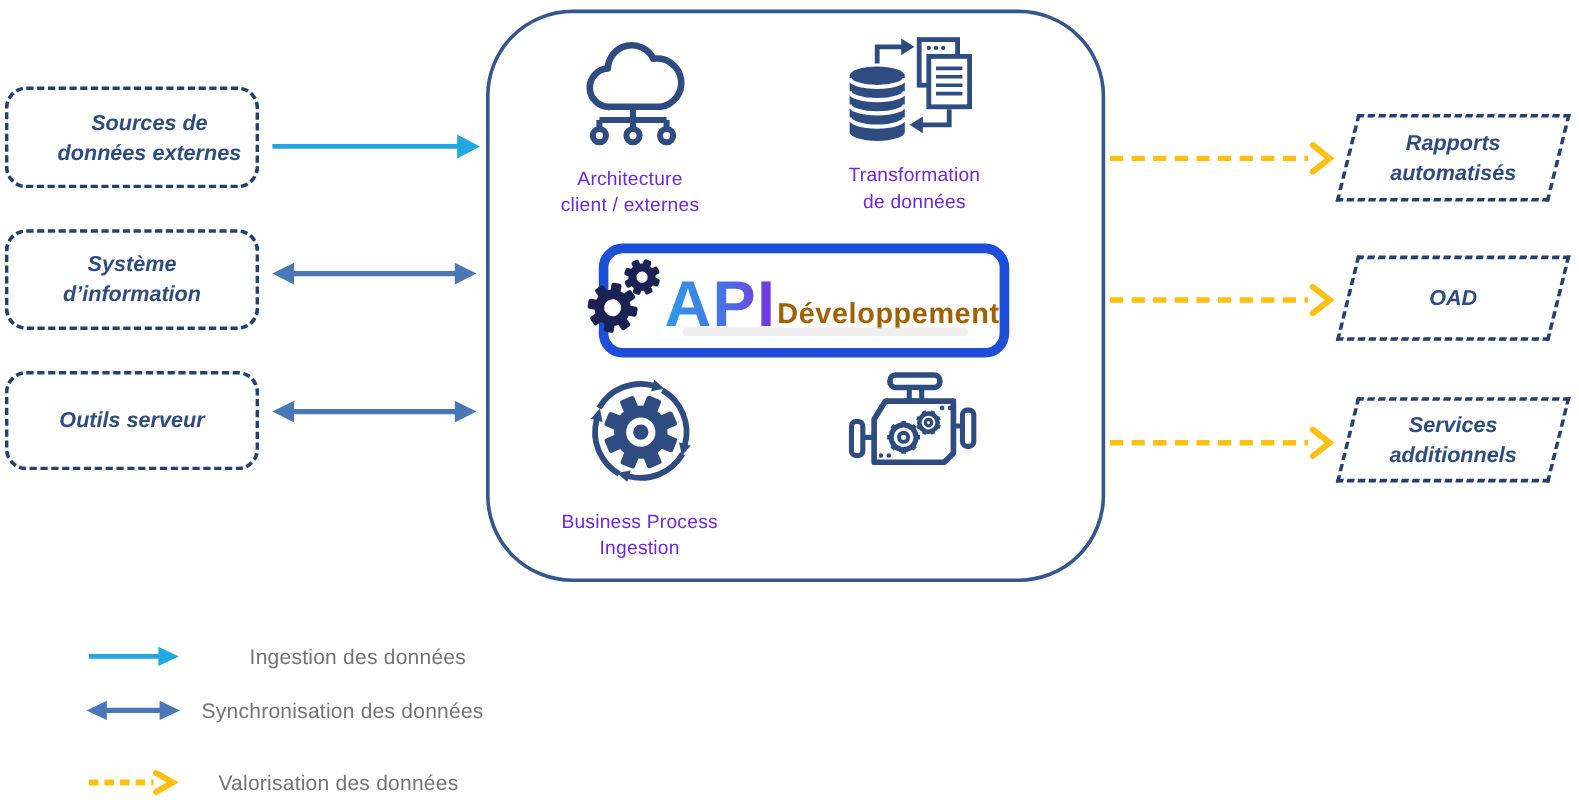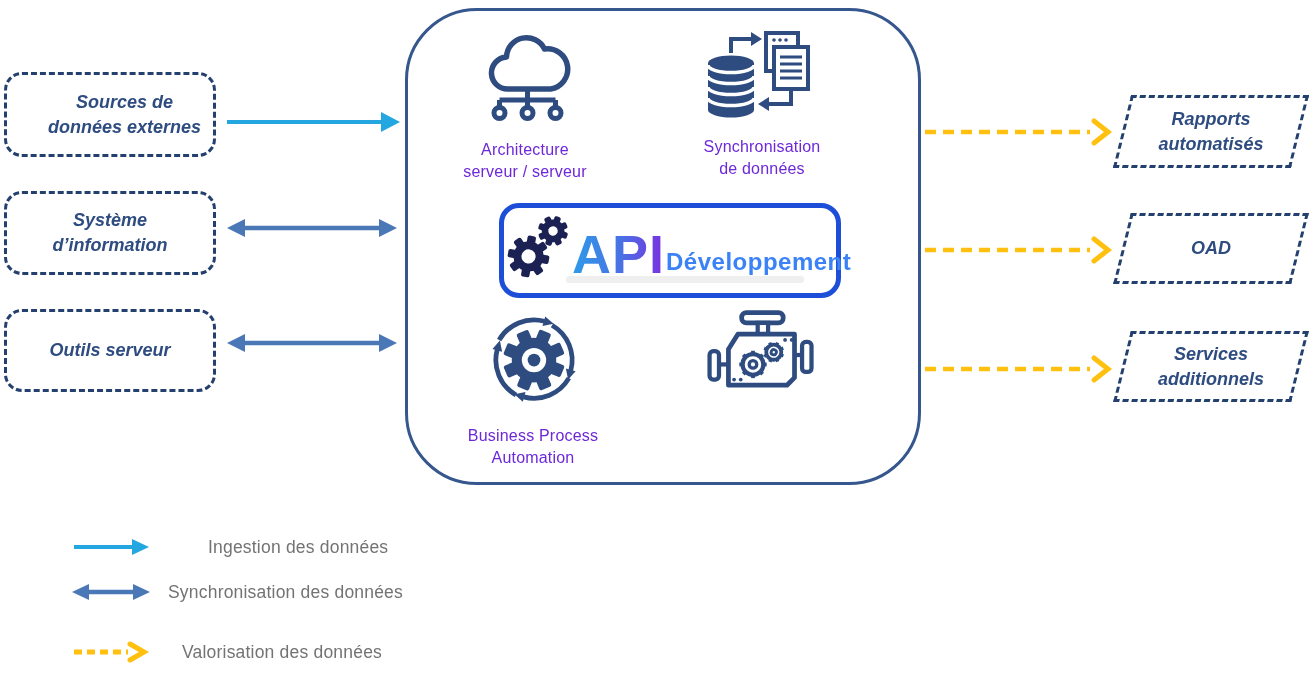--- a/index.html
+++ b/index.html
@@ -21,32 +21,32 @@
     border:3.5px solid #35578D;border-radius:72px;background:#fff;box-sizing:border-box;
   }
   .module-label{
     position:absolute;color:#6d28d9;font-size:16px;line-height:22px;
     text-align:center;font-weight:500;letter-spacing:.2px;
   }
   .icon{position:absolute;}
   
   .api-box{
     position:absolute;left:499px;top:203px;width:342px;height:95px;
-    border:5px solid #1d4ed8;border-radius:20px;background:#fff;box-sizing:border-box;
-    display:flex;align-items:center;justify-content:flex-start;
+    border:8px solid #1d4ed8;border-radius:20px;background:#fff;box-sizing:border-box;
+    display:flex;align-items:center;justify-content:flex-end;
   }
   .api-inner{display:flex;align-items:flex-end;margin-top:-8px;}
   .api-word{
     font-size:54px;font-weight:800;line-height:54px;letter-spacing:1px;
     background:linear-gradient(90deg,#2E9BE8 0%,#4A6FE4 55%,#7B2FE0 100%);
     -webkit-background-clip:text;background-clip:text;-webkit-text-fill-color:transparent;
     font-family:"Liberation Sans",sans-serif;
   }
   .api-dev{
-    font-size:24px;font-weight:800;color:#3b82f6;letter-spacing:.5px;
+    font-size:24px;font-weight:800;color:#a16207;letter-spacing:.5px;
     padding-bottom:5px;margin-left:1px;
   }
   .tagline-ghost{
     position:absolute;left:62px;bottom:10px;width:238px;height:7px;
     background:#ECECEC;border-radius:3px;opacity:.85;
   }
   
   .out-box{
     position:absolute;width:178px;
     border:3px dashed #24406E;transform:skewX(-14deg);background:#fff;box-sizing:border-box;
@@ -89,21 +89,21 @@
       <path d="M50,66 V77 M22,77 H78 M22,77 V84 M50,77 V84 M78,77 V84"></path>
     </g>
     <g stroke="#2E4C80" stroke-width="5" fill="#fff">
       <circle cx="22" cy="90" r="5.5"></circle>
         <circle cx="50" cy="90" r="5.5"></circle>
         <circle cx="78" cy="90" r="5.5"></circle>
     </g>
   </svg>
   <div class="module-label" style="left:425px;top:139px;width:200px;">
     <div>Architecture</div>
-    <div>serveur  / serveur</div>
+    <div>client  / externes</div>
   </div>
 
   <svg class="icon" style="left:700px;top:27px;" width="125" height="95" viewBox="0 0 125 95">
     <path d="M8,36 a23,7.5 0 0 1 46,0 v47 a23,7.5 0 0 1 -46,0 z" fill="#2E4C80"></path>
     <g stroke="#fff" stroke-width="3.5" fill="none">
       <path d="M8,38 a23,7.5 0 0 0 46,0"></path>
       <path d="M8,49 a23,7.5 0 0 0 46,0"></path>
       <path d="M8,60 a23,7.5 0 0 0 46,0"></path>
       <path d="M8,71 a23,7.5 0 0 0 46,0"></path>
     </g>
@@ -114,21 +114,21 @@
       <circle cx="80" cy="13" r="1.8" fill="#2E4C80"></circle>
       <circle cx="86" cy="13" r="1.8" fill="#2E4C80"></circle>
     <rect x="74" y="20" width="34" height="42" stroke="#2E4C80" stroke-width="4" fill="#fff"></rect>
     <g stroke="#2E4C80" stroke-width="3" fill="none">
       <path d="M80,30 H102 M80,37 H102 M80,44 H102 M80,51 H102"></path>
     </g>
     <polyline points="91,64 91,77 68,77" stroke="#2E4C80" stroke-width="4" fill="none"></polyline>
     <polygon points="69,70 58,77 69,84" fill="#2E4C80"></polygon>
   </svg>
   <div class="module-label" style="left:662px;top:136px;width:200px;">
-    <div>Synchronisation</div>
+    <div>Transformation</div>
     <div>de données</div>
   </div>
 
   <div class="api-box">
     <div class="api-inner">
       <svg width="66" height="68" viewBox="0 0 70 68" style="margin-right:2px;">
         <g transform="translate(52,17) rotate(20)" fill="#1B2153">
           <g>
             <rect x="-3.5" y="-16" width="7" height="8" rx="2"></rect>
             <rect x="-3.5" y="-16" width="7" height="8" rx="2" transform="rotate(45)"></rect>
@@ -193,21 +193,21 @@
         <polygon points="68.5,19.8 58,21.9 60.6,12.8" fill="#2E4C80"></polygon>
       </g>
       <g transform="rotate(270 50 52)">
         <path d="M17.1,35 A38,38 0 0 1 59.8,17.3" stroke="#2E4C80" stroke-width="4.5" fill="none"></path>
         <polygon points="68.5,19.8 58,21.9 60.6,12.8" fill="#2E4C80"></polygon>
       </g>
     </g>
   </svg>
   <div class="module-label" style="left:433px;top:425px;width:200px;">
     <div>Business Process</div>
-    <div>Automation</div>
+    <div>Ingestion</div>
   </div>
 
   <svg class="icon" style="left:702px;top:306px;" width="118" height="98" viewBox="0 0 125 100">
     <rect x="42" y="5" width="44" height="11" rx="5" stroke="#2E4C80" stroke-width="5" fill="#fff"></rect>
     <rect x="59" y="16" width="11" height="12" stroke="#2E4C80" stroke-width="4.5" fill="#fff"></rect>
     <polygon points="38,28 98,28 98,74 90,82 28,82 28,44" stroke="#2E4C80" stroke-width="5" fill="#fff" stroke-linejoin="round"></polygon>
     <rect x="8" y="46" width="10" height="30" rx="4" stroke="#2E4C80" stroke-width="4.5" fill="#fff"></rect>
     <path d="M18,60 H28" stroke="#2E4C80" stroke-width="4.5"></path>
     <rect x="106" y="36" width="10" height="32" rx="4" stroke="#2E4C80" stroke-width="4.5" fill="#fff"></rect>
     <path d="M98,50 H106" stroke="#2E4C80" stroke-width="4.5"></path>

